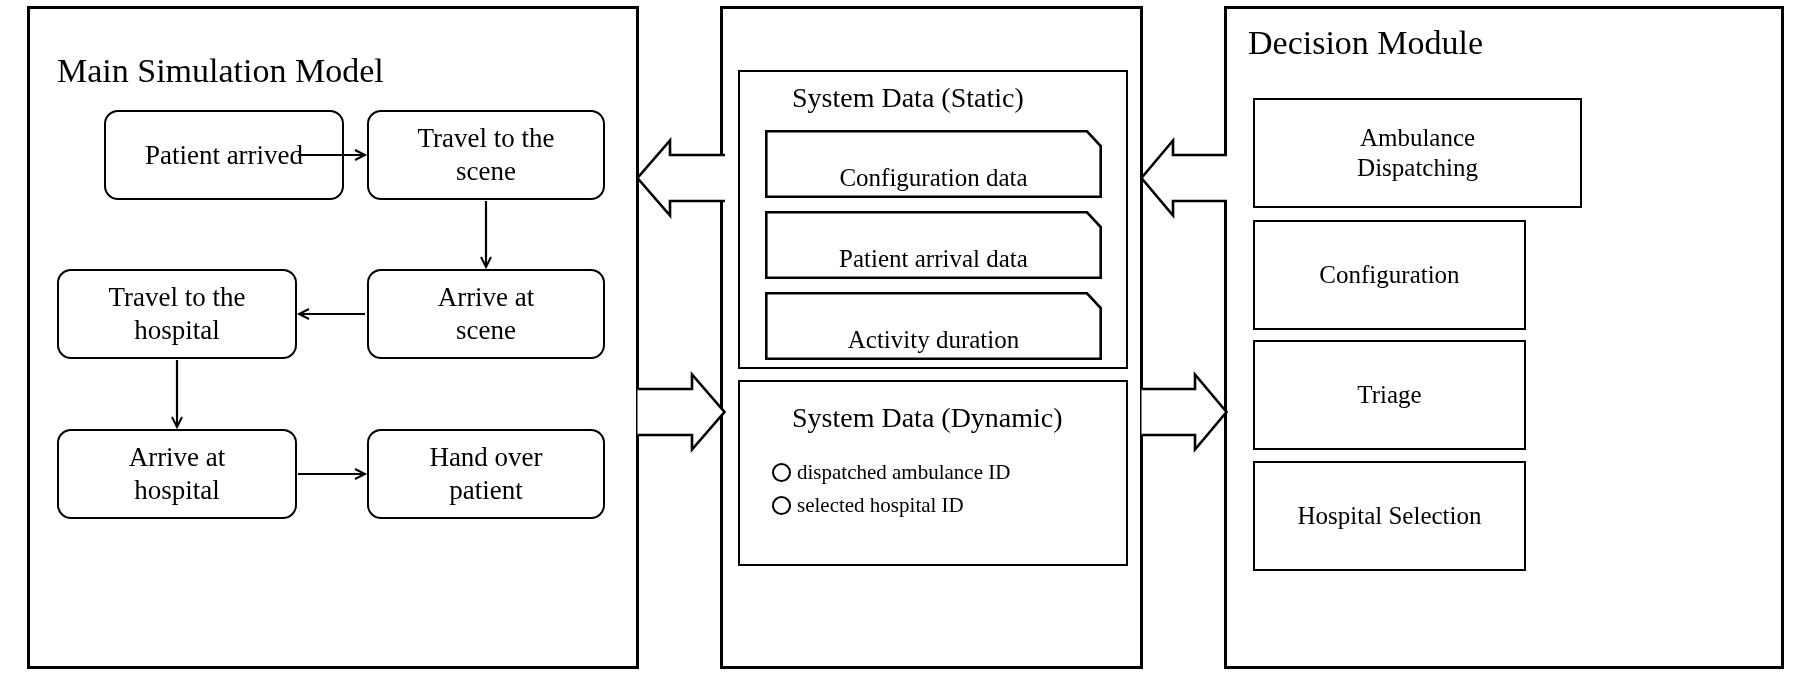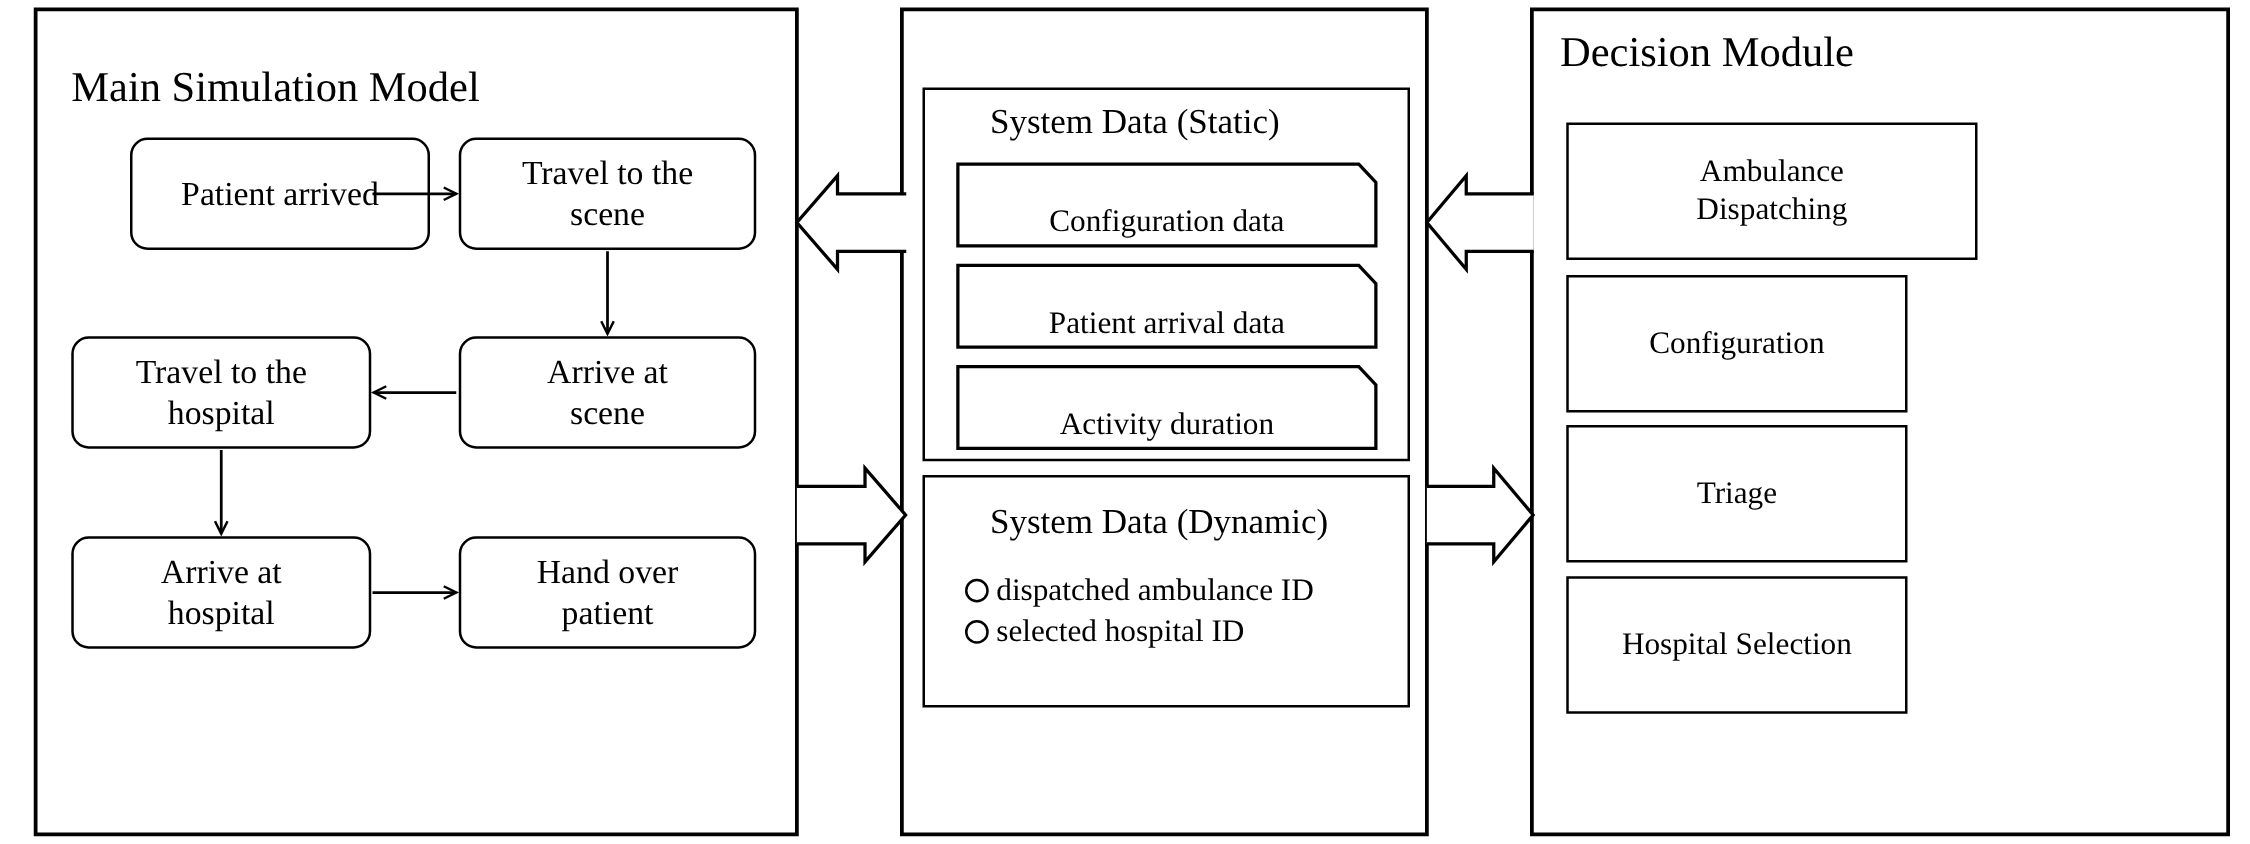--- a/index.html
+++ b/index.html
@@ -102,21 +102,21 @@
     display: flex;
     align-items: center;
     justify-content: center;
     font-size: 25px;
     text-align: right;
   }
 
   
   .bullet-list {
     position: absolute;
-    font-size: 25px;
+    font-size: 21px;
     line-height: 1;
   }
   .bullet-row {
     display: flex;
     align-items: center;
     height: 33px;
   }
   .bullet-circle {
     width: 19px;
     height: 19px;

